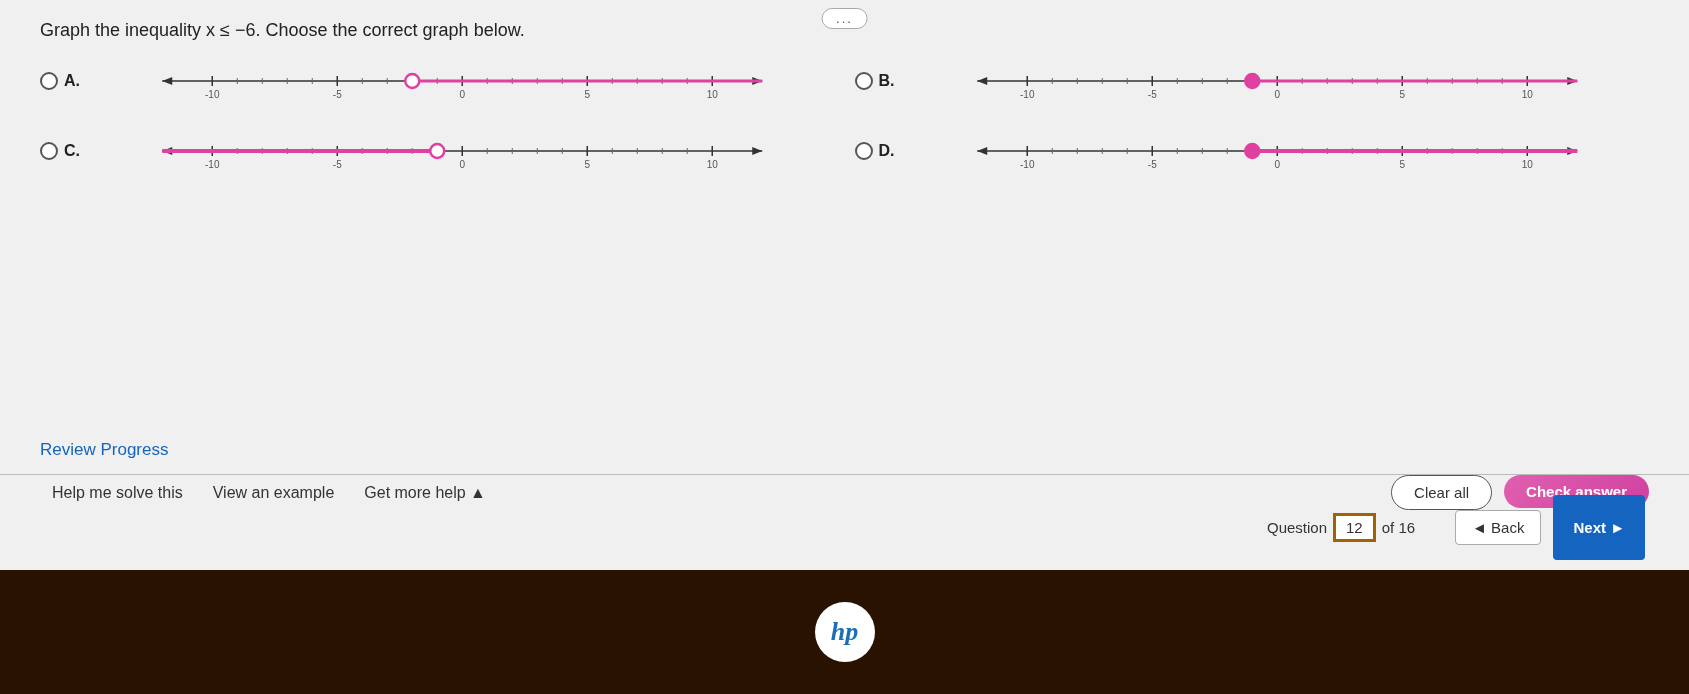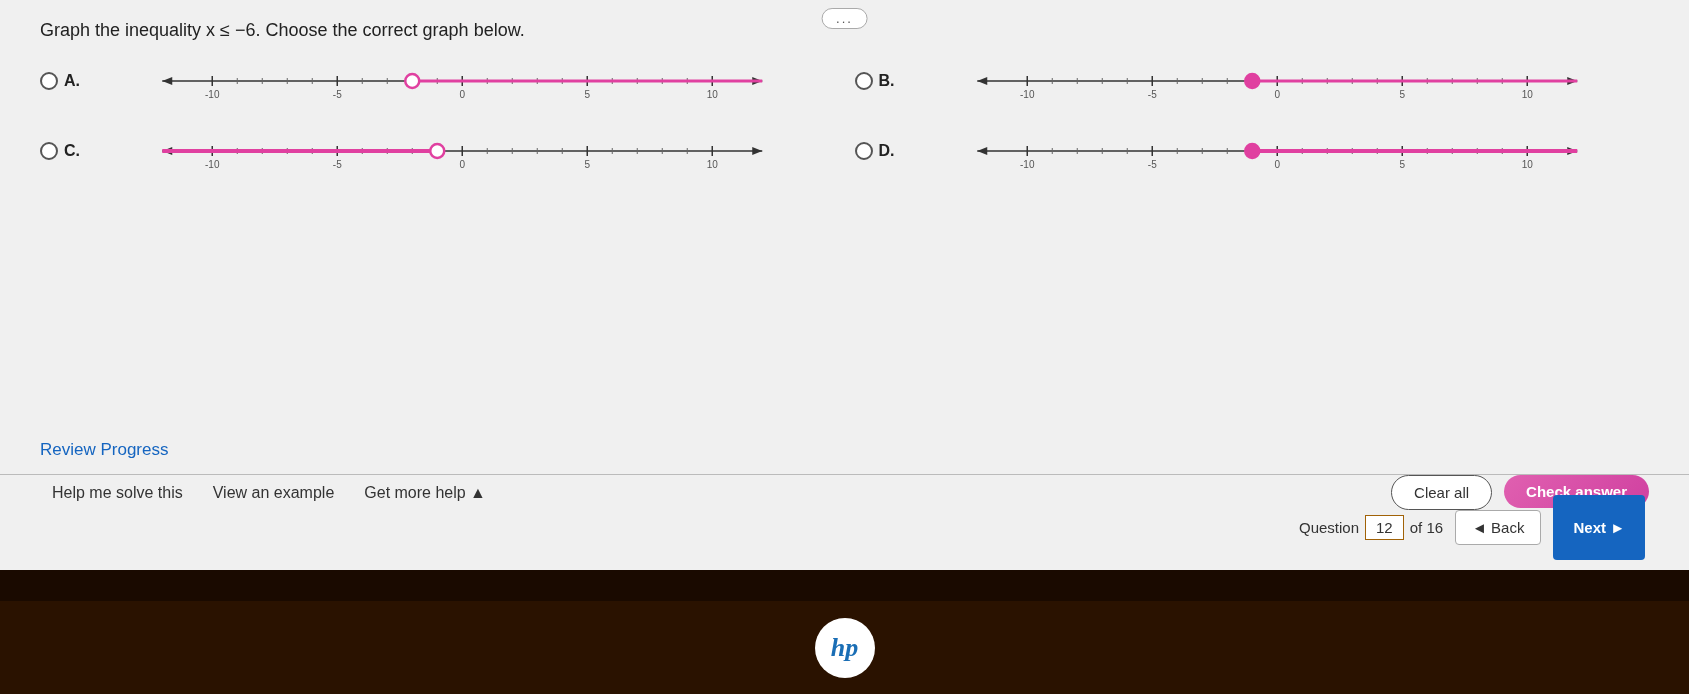--- a/index.html
+++ b/index.html
@@ -124,36 +124,37 @@
       gap: 12px;
     }
     .question-counter {
       display: flex;
       align-items: center;
       gap: 6px;
       font-size: 15px;
       color: #333;
     }
     .question-num-box {
-      border: 1px solid #a16207;
+      border: 3px solid #a16207;
       padding: 3px 10px;
       font-size: 15px;
       background: white;
     }
     .btn-back {
       background: white;
       border: 1.5px solid #aaa;
       border-radius: 4px;
       padding: 8px 16px;
       font-size: 15px;
       cursor: pointer;
       color: #333;
       display: flex;
       align-items: center;
       gap: 4px;
+      margin-left: 28px;
     }
     .btn-next {
       background: #1565c0;
       border: none;
       border-radius: 4px;
       padding: 24px 20px;
       font-size: 15px;
       cursor: pointer;
       color: white;
       font-weight: bold;
@@ -179,21 +180,21 @@
       font-size: 17px;
       text-decoration: none;
       cursor: pointer;
     }
     
     .hp-logo-area {
       position: absolute;
       bottom: 0;
       left: 0;
       right: 0;
-      height: 93px;
+      height: 124px;
       background: #2a1200;
       display: flex;
       align-items: center;
       justify-content: center;
     }
     .hp-logo {
       width: 60px;
       height: 60px;
       background: white;
       border-radius: 50%;

